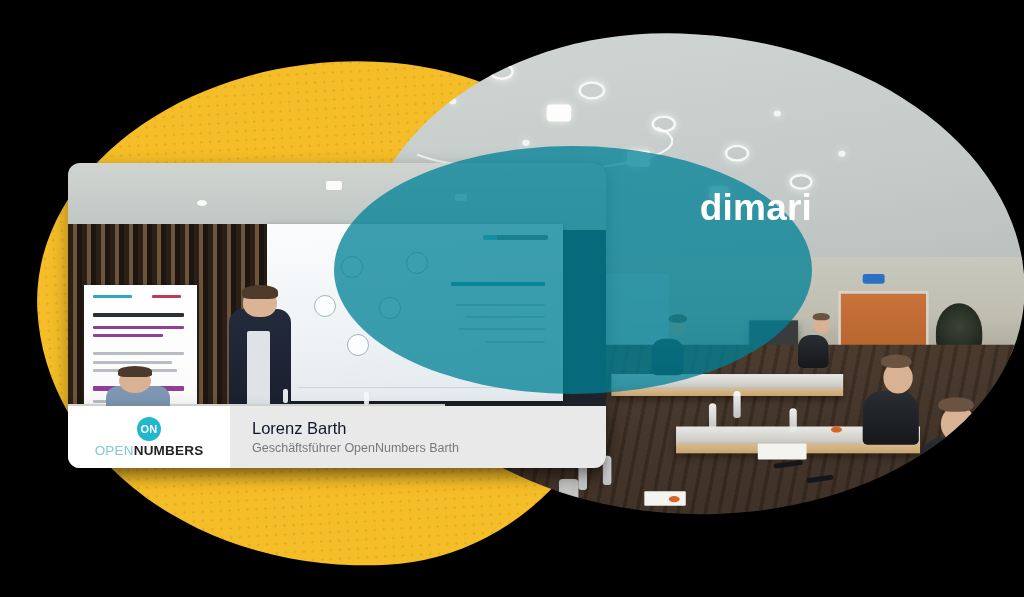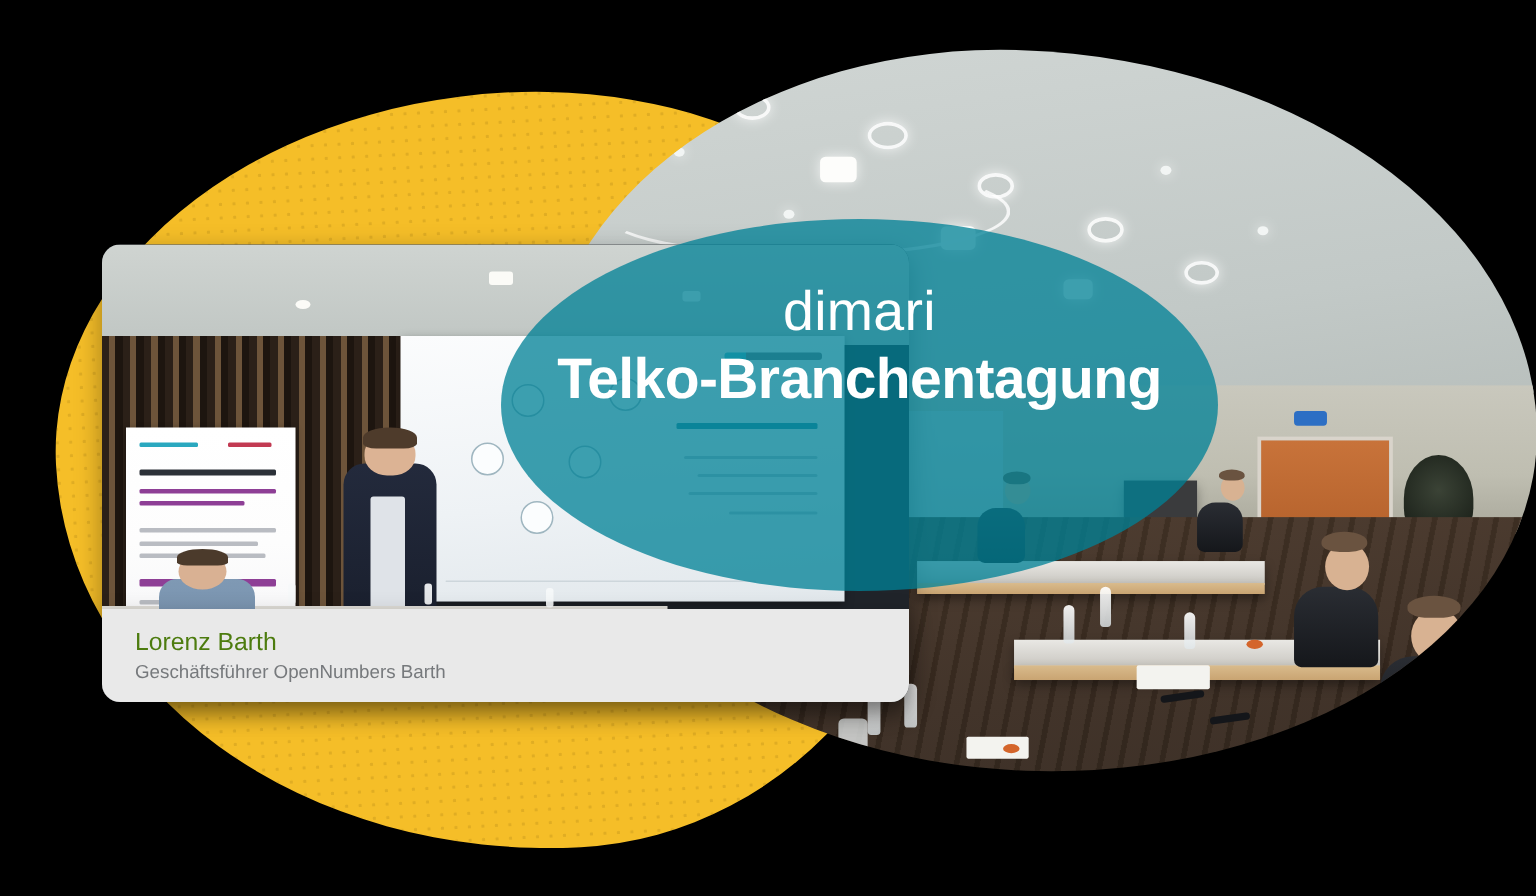--- a/index.html
+++ b/index.html
@@ -301,23 +301,24 @@
     left: 334px;
     top: 186px;
     width: 478px;
     text-align: center;
     color: #ffffff;
     z-index: 6;
     pointer-events: none;
   }
   .t-brand {
     font-size: 37px;
-    font-weight: 400;
+    font-weight: 700;
     line-height: 44px;
     letter-spacing: .2px;
+    text-align: right;
   }
   .t-main {
     font-size: 38px;
     font-weight: 700;
     line-height: 47px;
     letter-spacing: -0.4px;
     white-space: nowrap;
   }
   .t-year {
     font-size: 38px;
@@ -372,21 +373,21 @@
 
   .speaker-info {
     flex: 1;
     display: flex;
     flex-direction: column;
     justify-content: center;
     padding-left: 22px;
   }
   .sp-name {
     font-size: 16.5px;
-    color: #4d7c0f;
+    color: #0f172a;
     line-height: 21px;
   }
   .sp-role {
     font-size: 12.5px;
     color: #76797c;
     line-height: 18px;
   }
 </style>
 </head>
 <body>
@@ -515,23 +516,28 @@
     <div class="pc-bottle" style="left:23%;top:74%;width:5px;height:14px;"></div>
     <div class="pc-bottle" style="left:40%;top:74%;width:5px;height:14px;"></div>
     <div class="pc-bottle" style="left:55%;top:75%;width:5px;height:13px;"></div>
     <div class="pc-bottle" style="left:12%;top:92%;width:10px;height:16px;border-radius:2px;opacity:.8;"></div>
   </div>
 
   <div class="teal-ellipse"></div>
 
   <div class="title-block">
     <div class="t-brand">dimari</div>
-    <div class="t-main">Telko-Branchentagung</div>
   </div>
 
   <div class="speaker-card">
+    <div class="speaker-logo-pane">
+      <div class="on-circle">ON</div>
+      <div class="on-wordmark">
+        <span class="on-word-open">OPEN</span><span class="on-word-numbers">NUMBERS</span>
+      </div>
+    </div>
     <div class="speaker-info">
       <div class="sp-name">Lorenz Barth</div>
       <div class="sp-role">Geschäftsführer OpenNumbers Barth</div>
     </div>
   </div>
 
 </div>
 
 </body></html>

